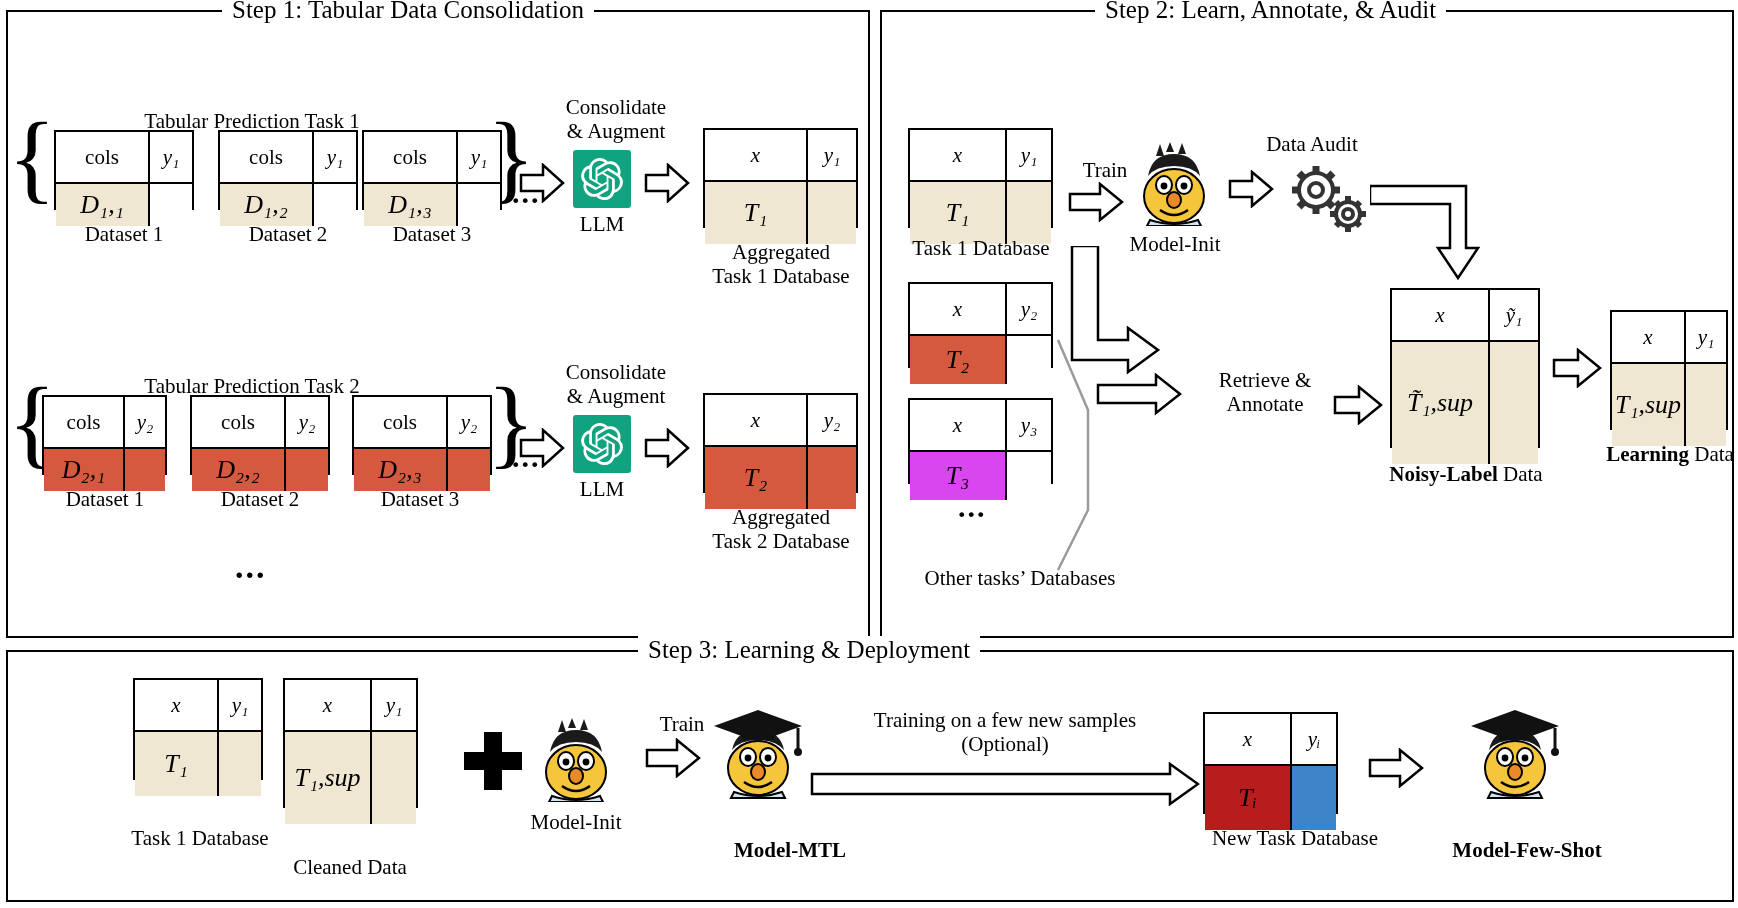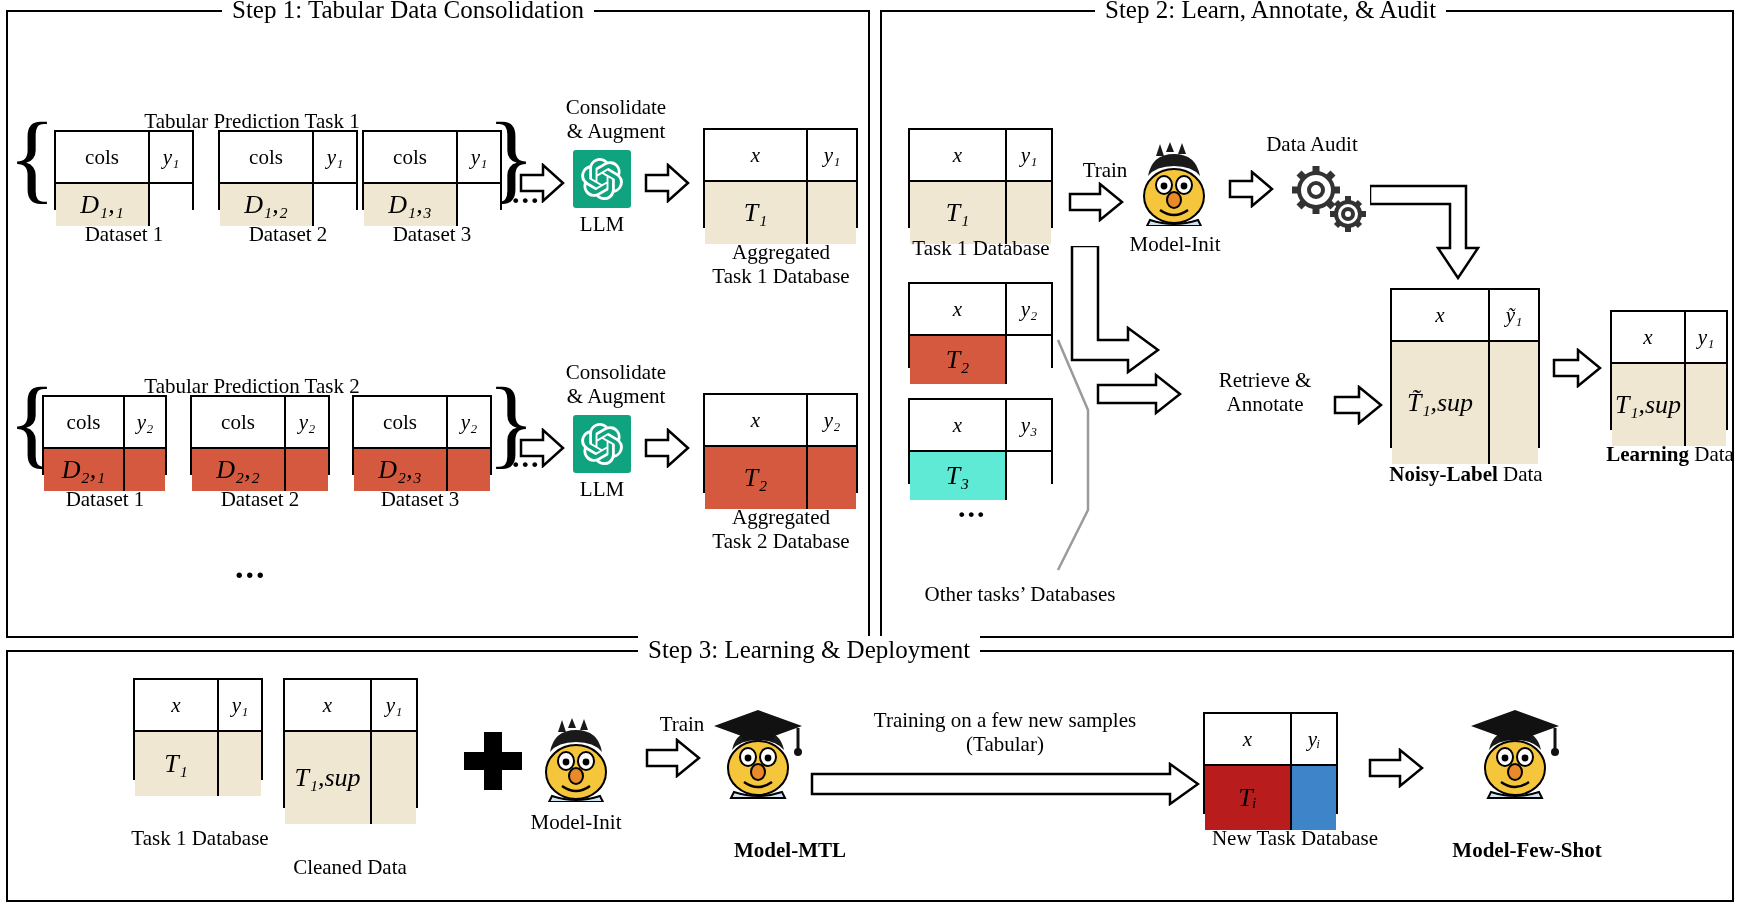--- a/index.html
+++ b/index.html
@@ -16,21 +16,21 @@
   
   .tbl{position:absolute;box-sizing:border-box;border:2px solid #000;background:#fff;}
   .tbl .hdr{position:relative;height:52px;border-bottom:2px solid #000;box-sizing:border-box;display:flex;}
   .tbl .hdr .c1{flex:1;display:flex;align-items:center;justify-content:center;font-size:21px;border-right:2px solid #000;box-sizing:border-box;}
   .tbl .hdr .c2{display:flex;align-items:center;justify-content:center;font-size:21px;box-sizing:border-box;}
   .tbl .body{position:relative;display:flex;height:calc(100% - 34px);}
   .tbl .body .b1{flex:1;display:flex;align-items:center;justify-content:center;font-size:26px;border-right:2px solid #000;box-sizing:border-box;}
   .tbl .body .b2{box-sizing:border-box;background:#fff;}
   .beige .b1{background:#efe7d2;}
   .red .b1{background:#d4593f;}
-  .green .b1{background:#5eead4;font-style:italic;}
+  .green .b1{background:#d946ef;font-style:italic;}
   .blue .b1{background:#b91c1c;}
 
   .ital{font-style:italic;}
 
   
   .arrow{position:absolute;}
   .dots{position:absolute;font-size:30px;font-weight:bold;letter-spacing:2px;}
 
   .brace{position:absolute;font-size:100px;font-family:"Liberation Serif",serif;}
 
@@ -295,21 +295,21 @@
         <div class="c1 ital">x</div>
         <div class="c2 ital" style="width:44px;">y₃</div>
       </div>
     <div class="body">
         <div class="b1 ital">T₃</div>
         <div class="b2" style="width:44px;background:#fff;"></div>
       </div>
   </div>
 
   <div class="dots" style="left:958px;top:490px;">...</div>
-  <div class="lbl" style="left:890px;top:582px;width:260px;">Other tasks’ Databases</div>
+  <div class="lbl" style="left:890px;top:566px;width:260px;">Other tasks’ Databases</div>
 
   <svg class="arrow" style="left:1050px;top:330px;" width="70" height="250" viewBox="0 0 70 250">
     <path d="M8 10 L38 80 L38 180 L8 240" stroke="#9a9a9a" stroke-width="2.5" fill="none"></path>
   </svg>
 
   <svg class="arrow" style="left:1058px;top:246px;" width="120" height="140" viewBox="0 0 120 140">
     <polygon points="14,0 40,0 40,94 70,94 70,82 100,104 70,126 70,114 14,114" fill="#fff" stroke="#000" stroke-width="2.5"></polygon>
   </svg>
 
   <svg class="arrow" style="left:1096px;top:372px;" width="86" height="44" viewBox="0 0 86 44">
@@ -419,21 +419,21 @@
     <path d="M26 88 q24 8 48 0 l3 6 h-54z" fill="#cfe4f2" stroke="#000" stroke-width="2"></path>
     <polygon points="50,6 94,22 50,38 6,22" fill="#111"></polygon>
     <rect x="34" y="24" width="32" height="12" fill="#111"></rect>
     <line x1="90" y1="24" x2="90" y2="46" stroke="#111" stroke-width="3"></line>
     <circle cx="90" cy="48" r="4" fill="#111"></circle>
   </svg>
   <div class="lbl bold" style="left:690px;top:838px;width:200px;">Model-MTL</div>
 
   <div class="lbl two" style="left:810px;top:708px;width:390px;">
     <span>Training on a few new samples</span><br>
-    <span>(Tabular)</span>
+    <span>(Optional)</span>
   </div>
   <svg class="arrow" style="left:810px;top:762px;" width="390" height="44" viewBox="0 0 390 44">
     <polygon points="2,12 360,12 360,2 388,22 360,42 360,32 2,32" fill="#fff" stroke="#000" stroke-width="2.5"></polygon>
   </svg>
 
   <div class="tbl blue" style="left:1203px;top:712px;width:135px;height:102px;">
     <div class="hdr">
         <div class="c1 ital">x</div>
         <div class="c2 ital" style="width:44px;">yᵢ</div>
       </div>

